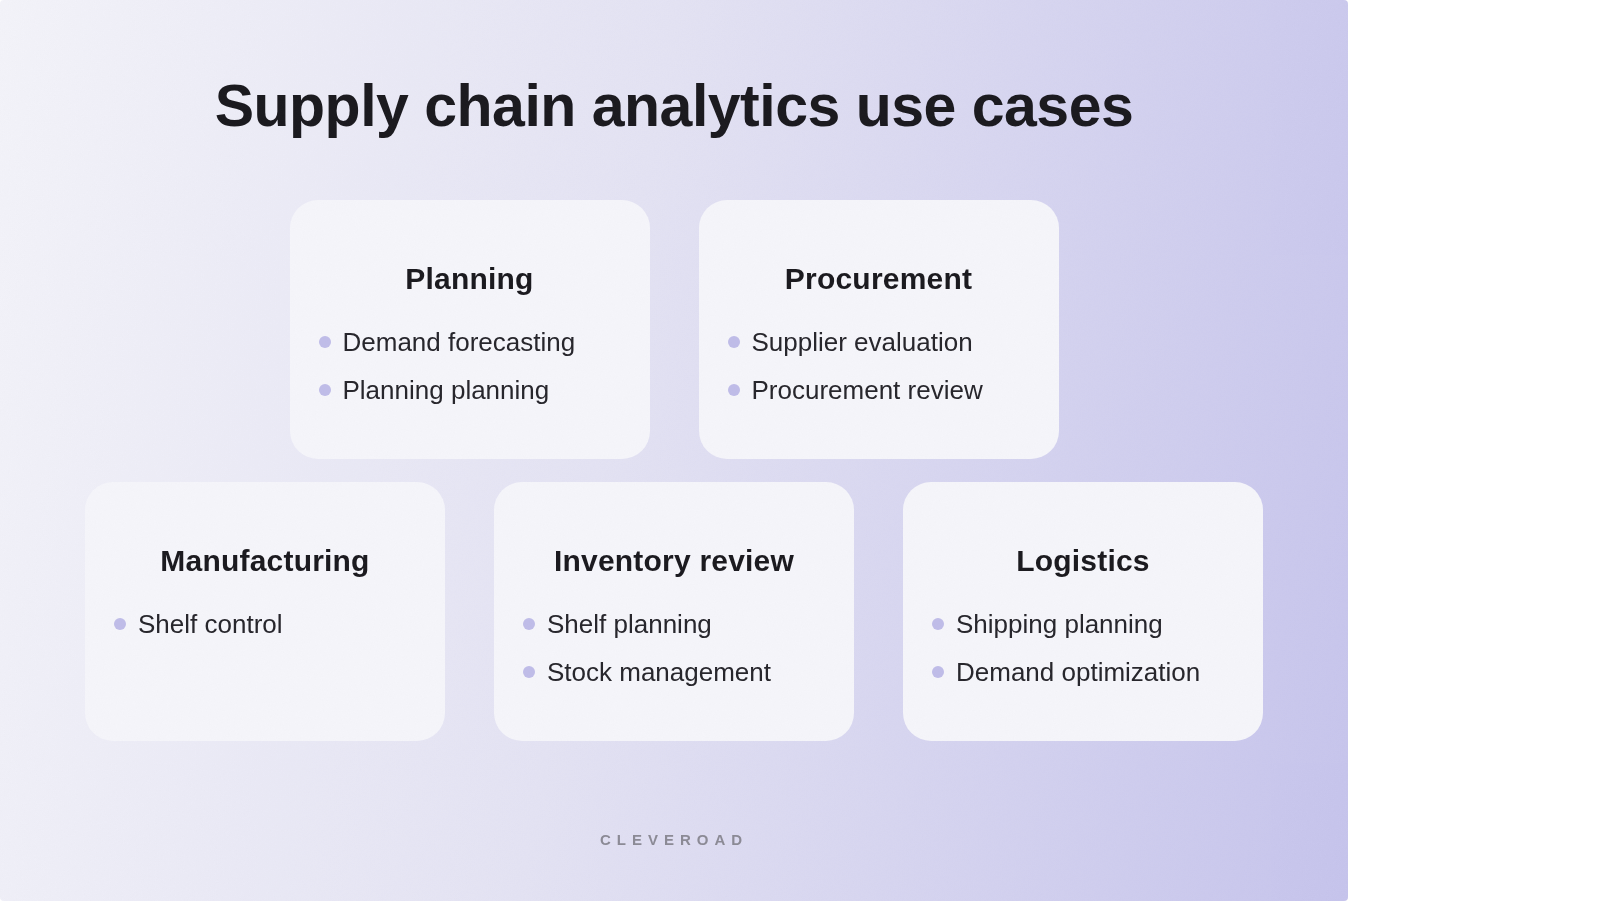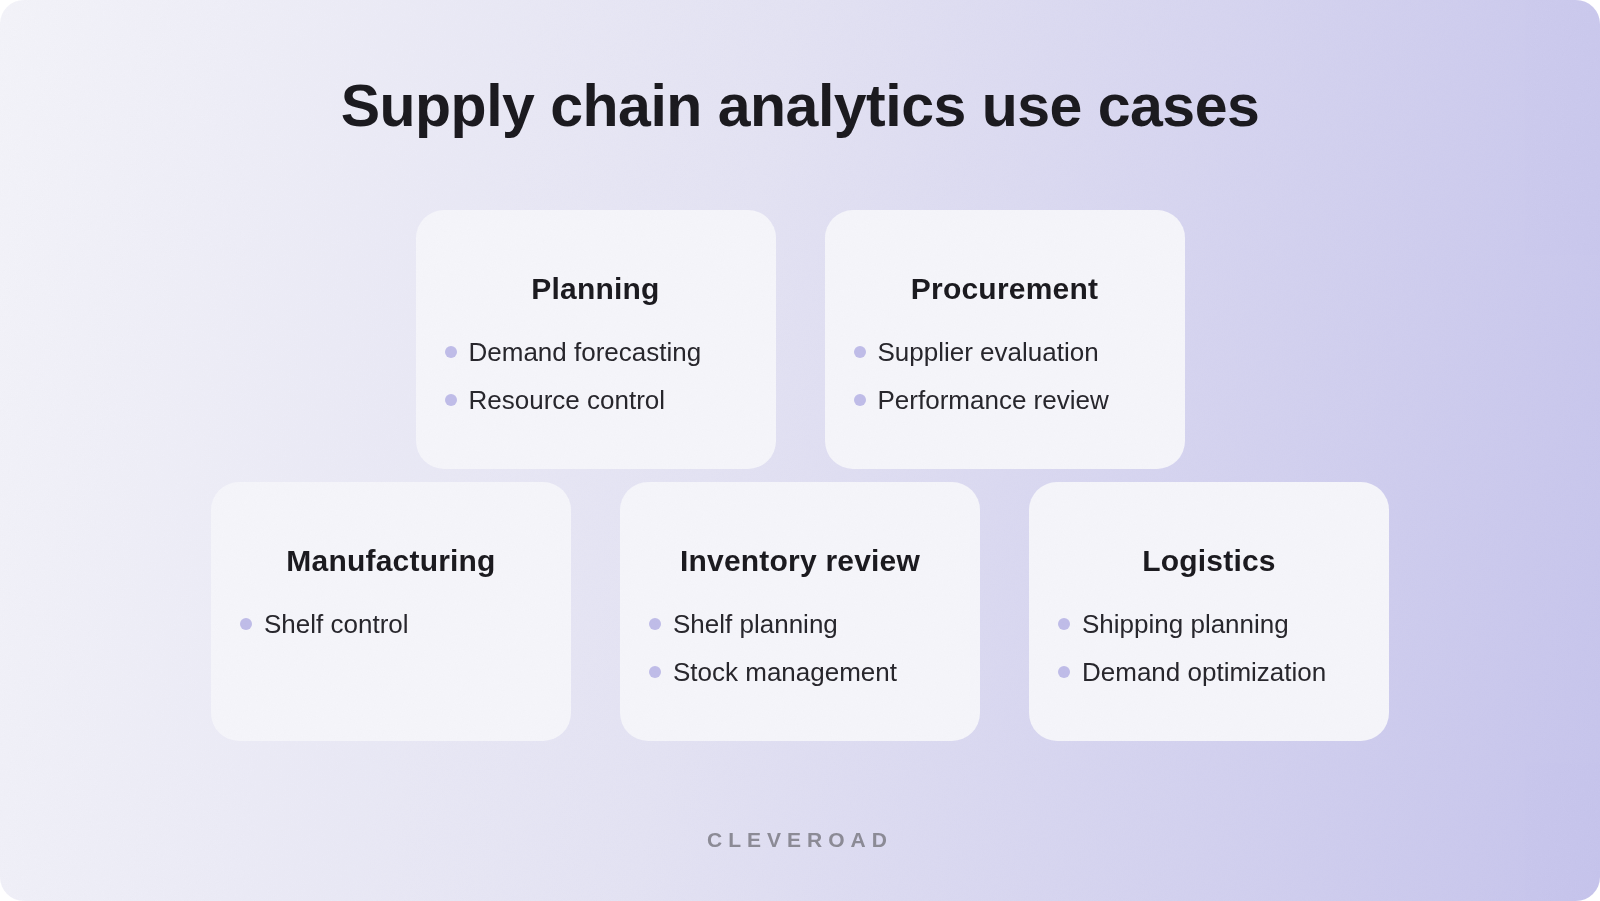--- a/index.html
+++ b/index.html
@@ -3,23 +3,23 @@
 <meta charset="utf-8">
 <style>
   html, body {
     margin: 0;
     padding: 0;
     background: #ffffff;
     font-family: "Liberation Sans", sans-serif;
   }
   .canvas {
     position: relative;
-    width: 1600px;
+    width: 1348px;
     height: 901px;
-    border-radius: 24px;
+    border-radius: 4px;
     overflow: hidden;
     background: linear-gradient(100deg,
       var(--background-gradient-start, #f3f3f9) 0%,
       #e3e2f3 45%,
       var(--background-gradient-end, #c6c4ec) 100%);
     text-decoration: underline;
   }
   .noise {
     position: absolute;
     inset: 0;
@@ -42,21 +42,21 @@
     color: var(--title-text, #1a191e);
   }
   .row {
     position: absolute;
     left: 0;
     width: 100%;
     display: flex;
     justify-content: center;
     gap: 49px;
   }
-  .row-top { top: 210px; justify-content: center; }
+  .row-top { top: 200px; justify-content: center; }
   .row-bottom { top: 482px; }
   .card {
     width: 360px;
     height: 259px;
     border-radius: 28px;
     background: var(--card-background, #f5f5fa);
     box-sizing: border-box;
   }
   .card h2 {
     margin: 60px 10px 0 10px;
@@ -90,21 +90,21 @@
     margin-right: 12px;
     border-radius: 50%;
     background: var(--bullet-dot, #bfbce8);
   }
   .brand {
     position: absolute;
     bottom: 48px;
     left: 0;
     width: 100%;
     text-align: center;
-    font-size: 21px;
+    font-size: 15px;
     line-height: 26px;
     font-weight: 700;
     letter-spacing: 6px;
     color: var(--brand-text, #8b8a95);
   }
 </style>
 </head>
 <body>
 
 <div class="canvas">
@@ -113,34 +113,34 @@
   <div class="row row-top">
       <div class="card">
         <h2>Planning</h2>
         <ul>
           <li>
             <span class="dot"></span>
             <span>Demand forecasting</span>
           </li>
           <li>
             <span class="dot"></span>
-            <span>Resource control</span>
+            <span>Planning planning</span>
           </li>
         </ul>
       </div>
       <div class="card">
         <h2>Procurement</h2>
         <ul>
           <li>
             <span class="dot"></span>
             <span>Supplier evaluation</span>
           </li>
           <li>
             <span class="dot"></span>
-            <span>Performance review</span>
+            <span>Procurement review</span>
           </li>
         </ul>
       </div>
     </div>
   <div class="row row-bottom">
       <div class="card">
         <h2>Manufacturing</h2>
         <ul>
           <li>
             <span class="dot"></span>

